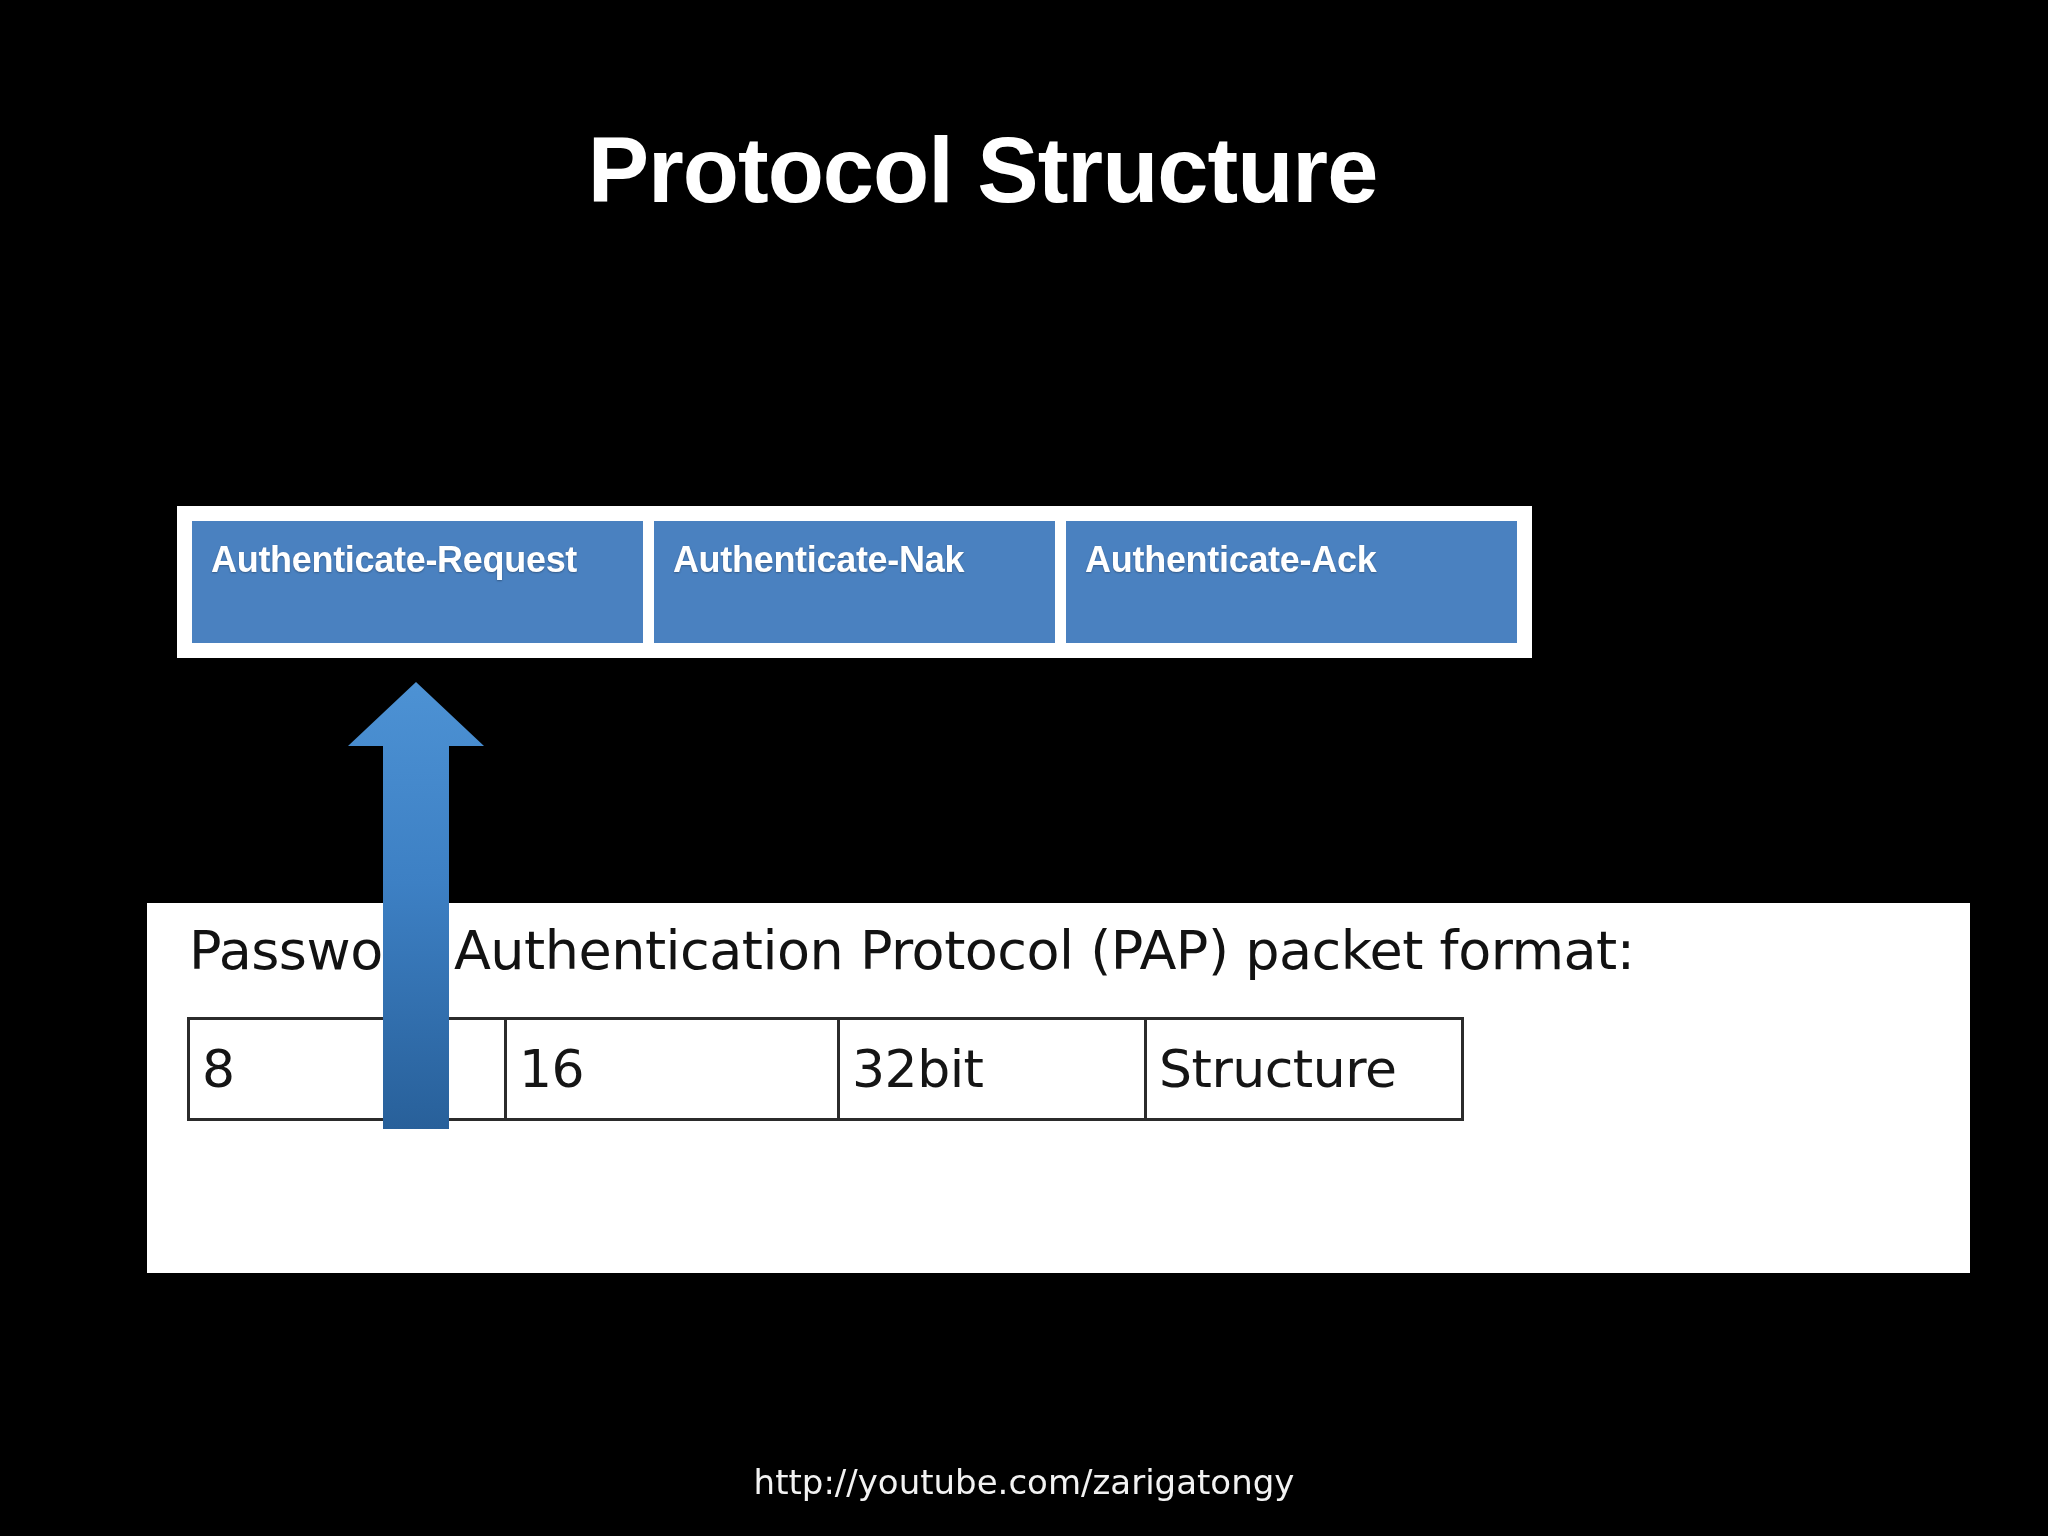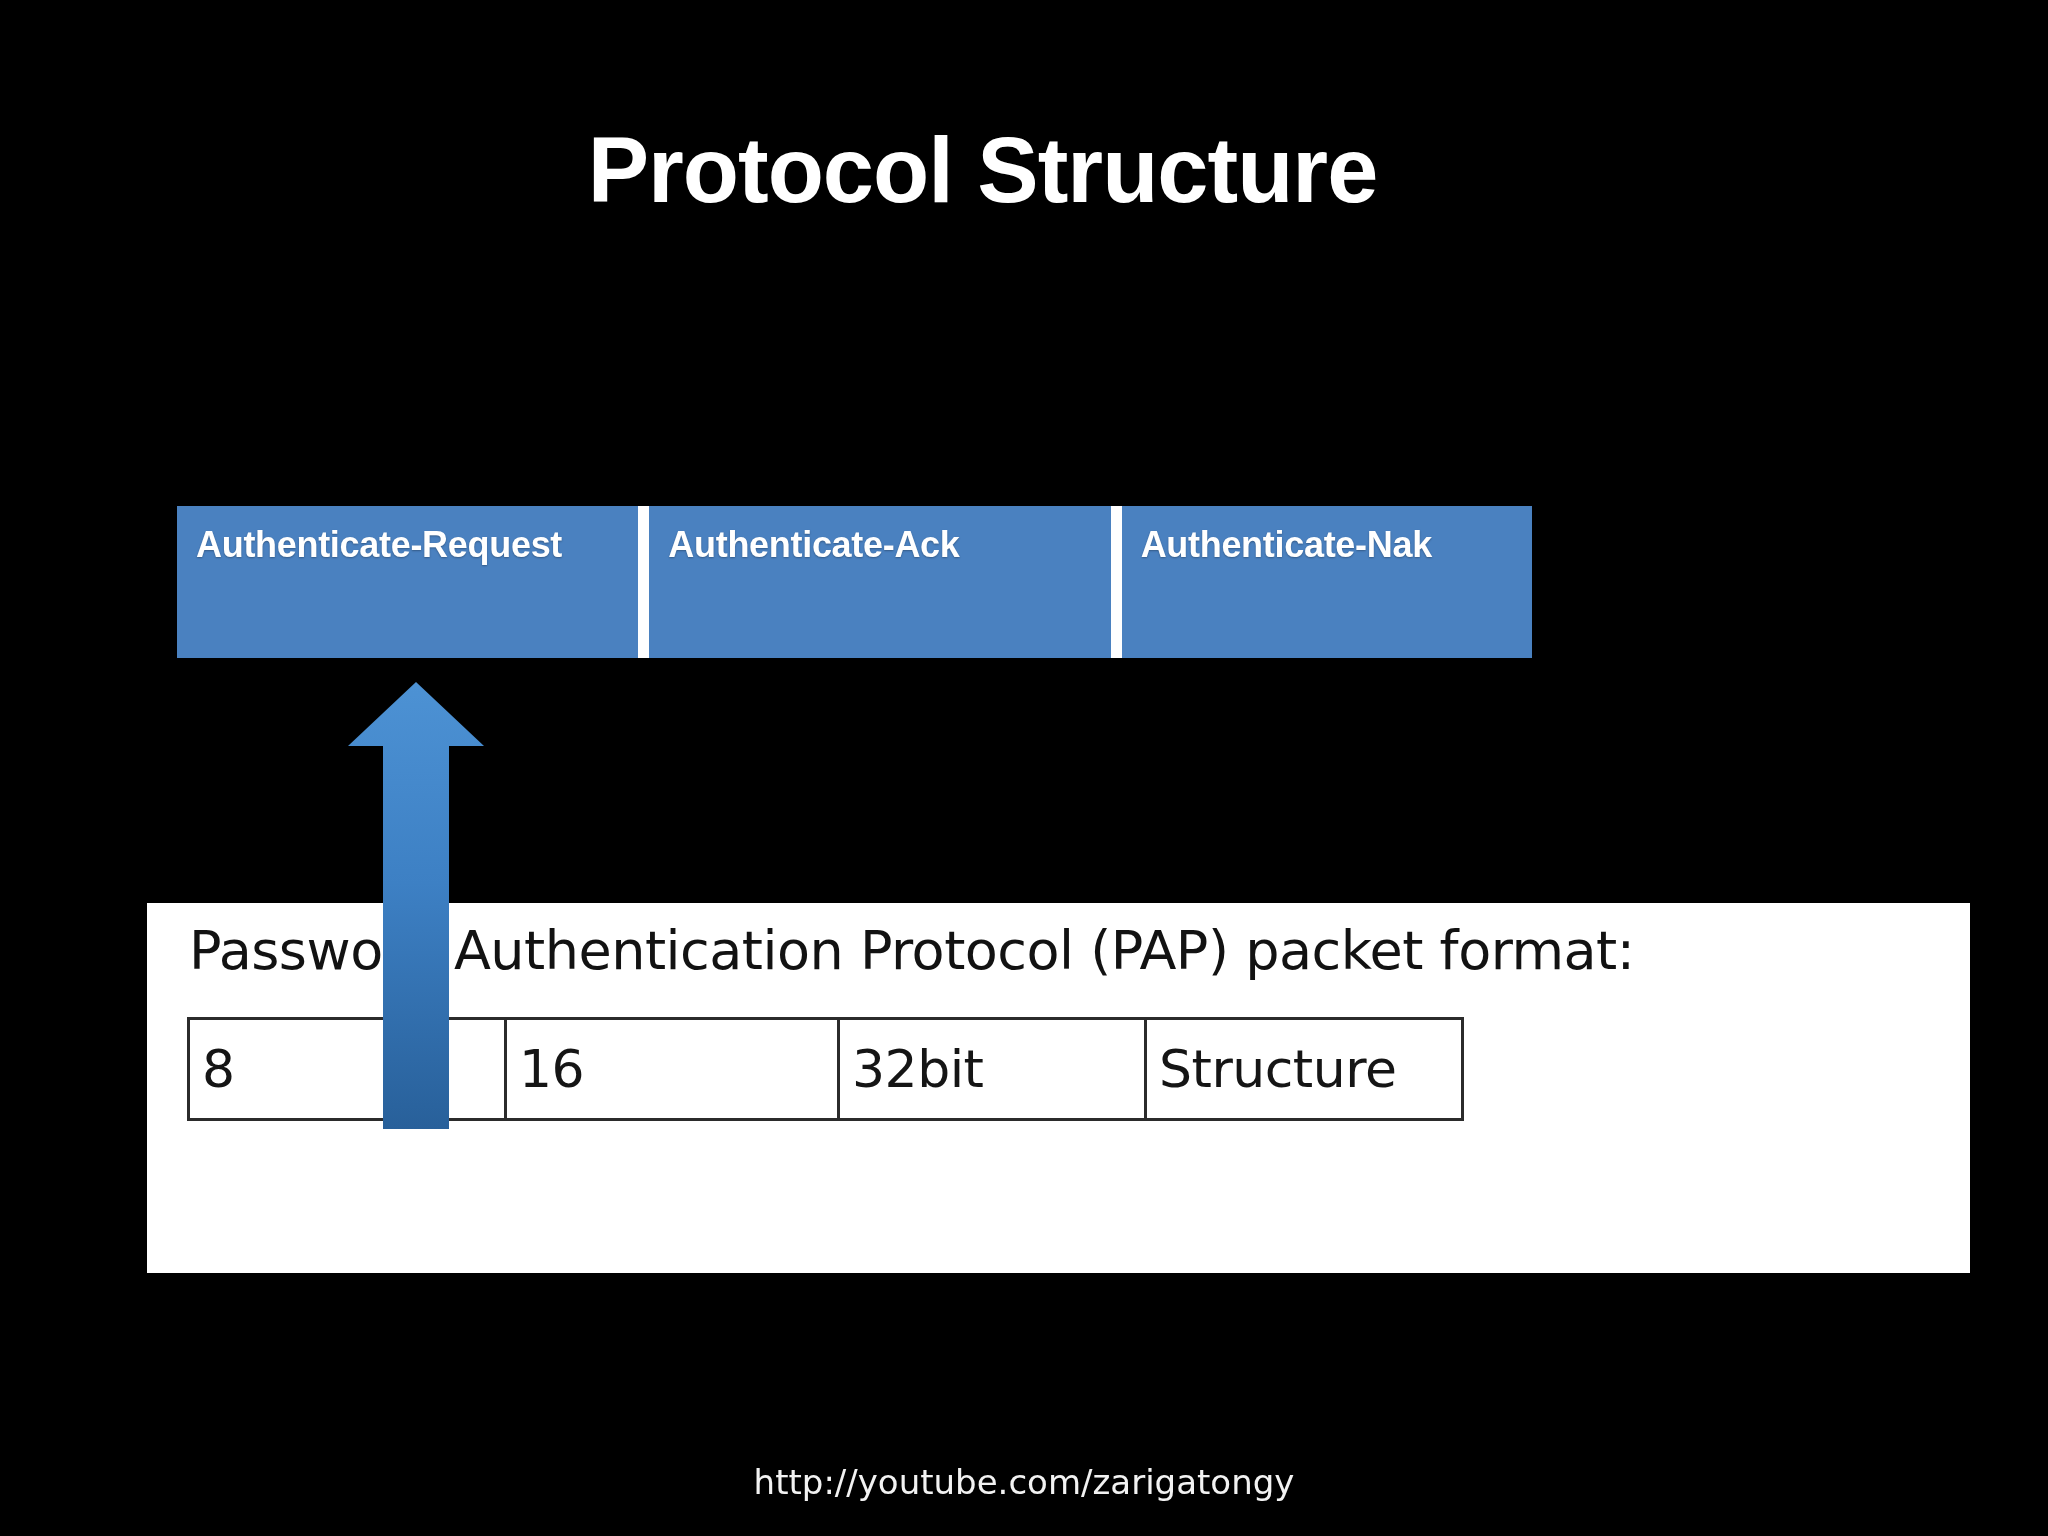--- a/index.html
+++ b/index.html
@@ -34,21 +34,21 @@
   
   #blue-table {
     position: absolute;
     left: 177px;
     top: 506px;
     width: 1355px;
     height: 152px;
     background: #ffffff;
     display: flex;
     box-sizing: border-box;
-    padding: 0;
+    padding: 15px;
     gap: 11px;
   }
   .blue-cell {
     background: #4a81c0;
     box-sizing: border-box;
     padding: 16px 19px 0 19px;
     color: #ffffff;
     font-family: "Liberation Sans", sans-serif;
     font-weight: bold;
     font-size: 36px;
@@ -135,23 +135,23 @@
 </style>
 </head>
 <body>
 
 <div id="slide-title">Protocol Structure</div>
 
 <div id="blue-table">
 
   <div class="blue-cell" id="cell-request">Authenticate-Request</div>
 
+  <div class="blue-cell" id="cell-nak">Authenticate-Nak</div>
+
   <div class="blue-cell" id="cell-ack">Authenticate-Ack</div>
-
-  <div class="blue-cell" id="cell-nak">Authenticate-Nak</div>
 </div>
 
 <svg id="up-arrow" viewBox="0 0 136 447" preserveAspectRatio="none">
   <defs>
     <linearGradient id="arrowGrad" x1="0" y1="0" x2="0" y2="1">
       <stop offset="0%" stop-color="#4d92d4"></stop>
       <stop offset="45%" stop-color="#3d80c4"></stop>
       <stop offset="100%" stop-color="#28609a"></stop>
     </linearGradient>
   </defs>

